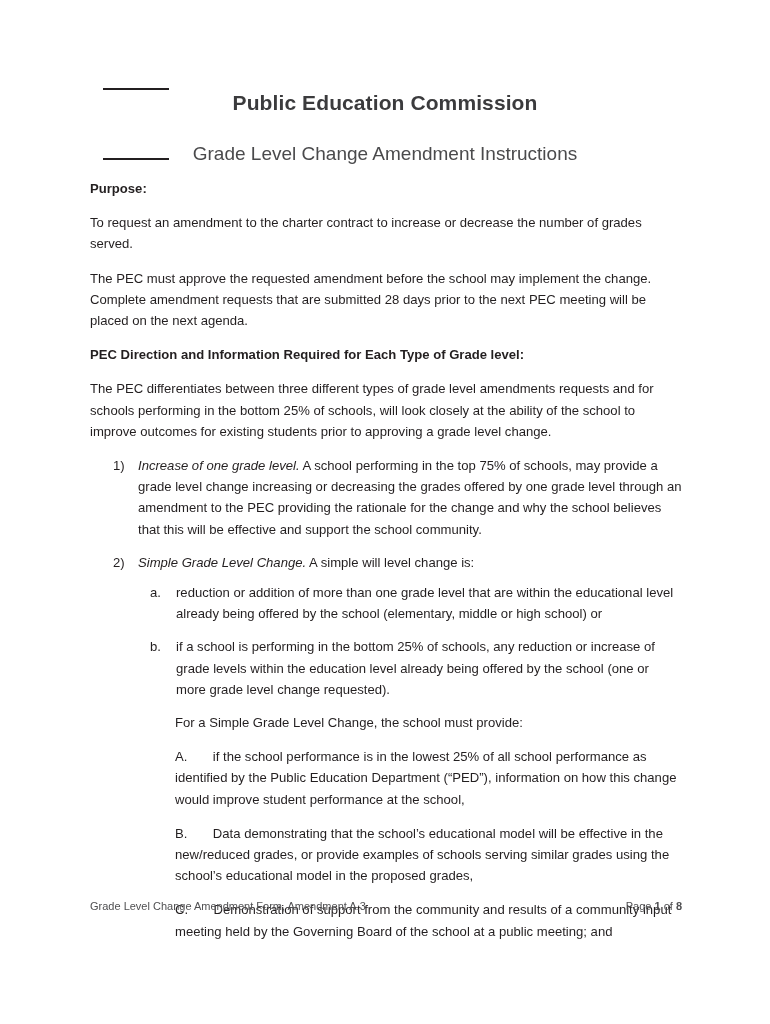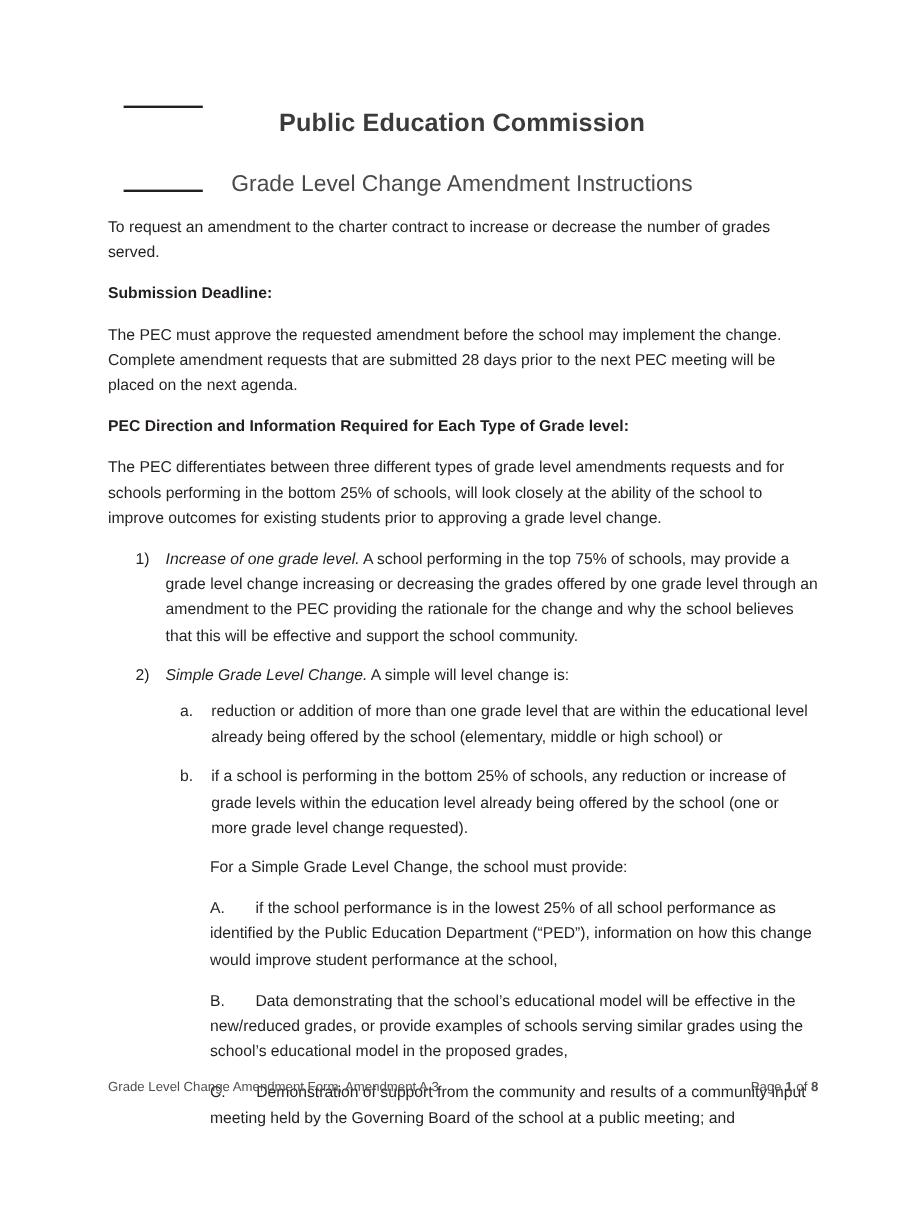--- a/index.html
+++ b/index.html
@@ -142,23 +142,23 @@
 
   <div class="header-block">
     <div class="rule-left rule-top"></div>
     <div class="rule-left rule-bottom"></div>
     <h1 class="doc-title">Public Education Commission</h1>
     <h2 class="doc-subtitle">Grade Level Change Amendment Instructions</h2>
   </div>
 
   <div class="content">
 
+    <p class="lead">Purpose:</p>
     <p>To request an amendment to the charter contract to increase or decrease the number of grades served.</p>
 
-    <p class="lead gap-before">Submission Deadline:</p>
     <p>The PEC must approve the requested amendment before the school may implement the change.  Complete amendment requests that are submitted 28 days prior to the next PEC meeting will be placed on the next agenda.</p>
 
     <p class="lead gap-before">PEC Direction and Information Required for Each Type of Grade level:</p>
     <p>The PEC differentiates between three different types of grade level amendments requests and for schools performing in the bottom 25% of schools, will look closely at the ability of the school to improve outcomes for existing students prior to approving a grade level change.</p>
 
     <ol class="list-num">
       <li>
         <span class="marker">1)</span>
         <span class="ital-u">Increase of one grade level.</span><span> A school performing in the top 75% of schools, may provide a grade level change increasing or decreasing the grades offered by one grade level through an amendment to the PEC providing the rationale for the change and why the school believes that this will be effective and support the school community.</span>
       </li>

